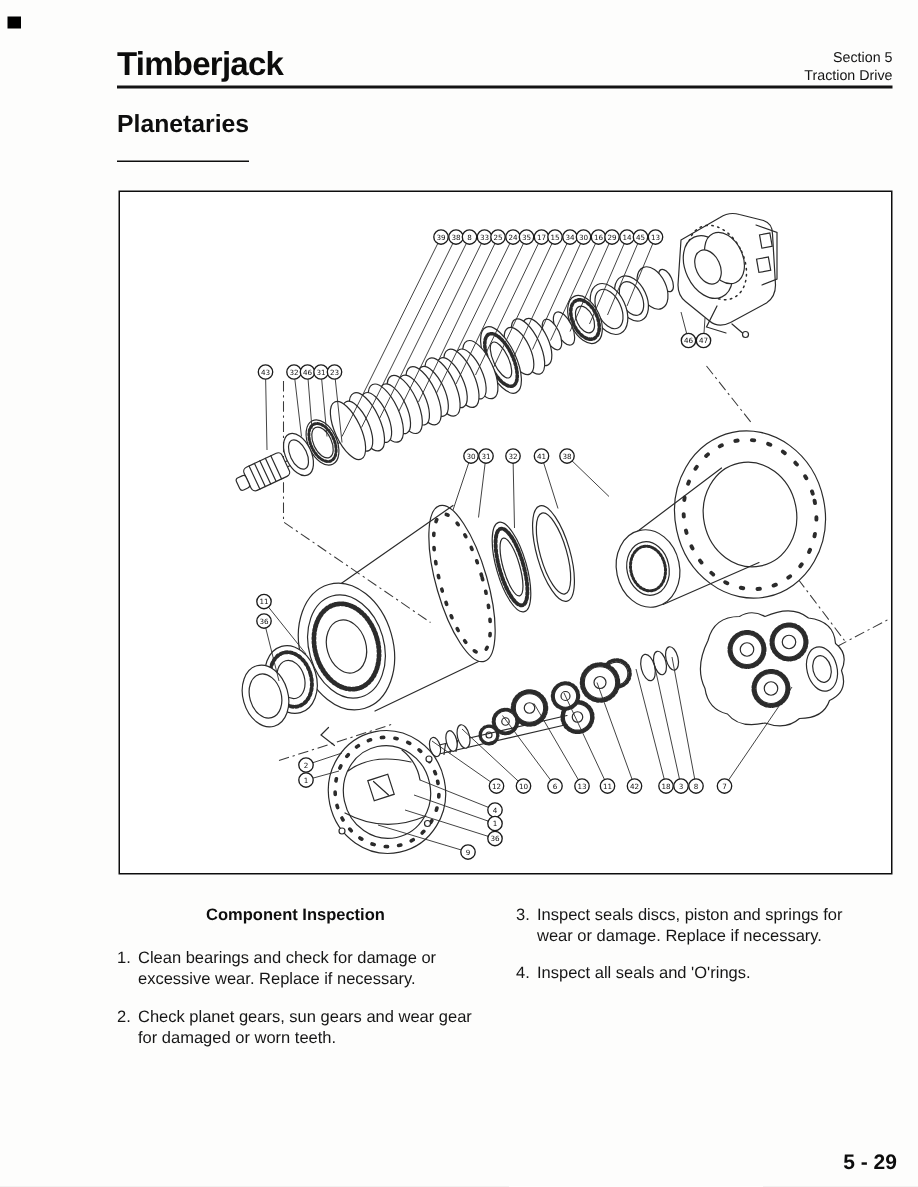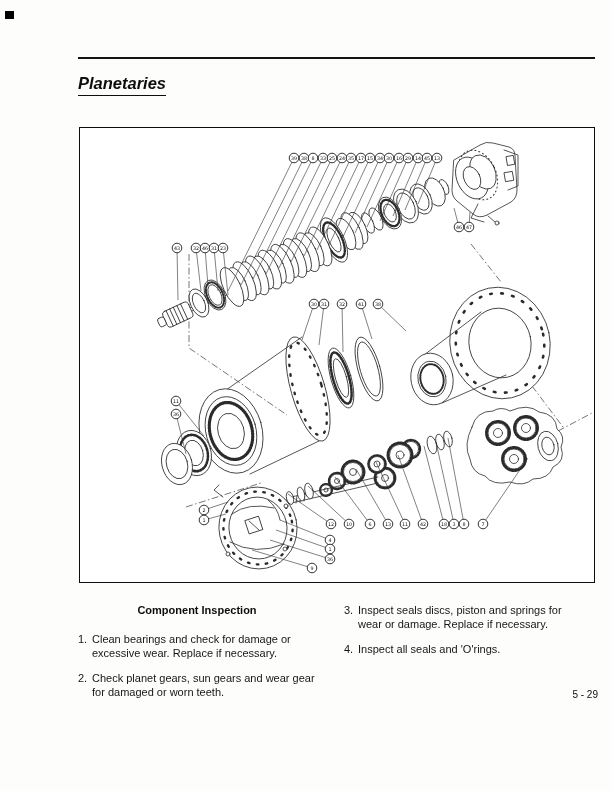--- a/index.html
+++ b/index.html
@@ -19,21 +19,21 @@
     font-size:22px;font-weight:bold;letter-spacing:-0.5px;color:#0c0c0c;
   }
   .section-info{
     position:absolute;right:0;top:3px;
     text-align:right;font-size:9.5px;line-height:11.5px;color:#141414;
   }
   .header-rule{position:absolute;left:78px;top:57px;width:517px;height:0;border-top:2px solid #141414;}
   .page-title{
     position:absolute;left:78px;top:74px;margin:0;
     font-size:16.5px;font-weight:bold;color:#0e0e0e;
-    border-bottom:1.6px solid #0e0e0e;padding-bottom:2px;font-style:italic;
+    border-bottom:1.6px solid #0e0e0e;padding-bottom:14px;
   }
   .figure-panel{
     position:absolute;left:79px;top:127px;margin:0;
     width:516px;height:456px;border:1.6px solid #0d0d0d;
     box-sizing:border-box;background:#fff;
   }
   .figure-panel svg{display:block;}
   
   .draw{stroke:#2b2b2b;fill:none;stroke-width:0.8;stroke-linecap:round;}
   .phantom{stroke:#3a3a3a;fill:none;stroke-width:0.7;stroke-dasharray:7 2.5 1.5 2.5;}
@@ -42,29 +42,36 @@
   .balloon-num{font-family:"DejaVu Sans",sans-serif;font-size:4.8px;fill:#111;text-anchor:middle;}
   
   .col{position:absolute;top:603px;font-size:11px;line-height:14px;color:#161616;}
   .col-left{left:78px;width:238px;}
   .col-right{left:344px;width:234px;}
   .col-heading{margin:0 0 15px 0;font-size:11px;font-weight:bold;color:#0d0d0d;text-align:center;}
   .note{margin:0 0 11px 0;font-style:italic;}
   .list-item{display:flex;margin:0 0 11px 0;}
   .list-item .num{flex:0 0 14px;}
   .list-item .txt{flex:1;}
-  .page-number{position:absolute;right:14px;top:689px;font-size:10px;font-weight:normal;color:#0d0d0d;}
+  .page-number{position:absolute;right:14px;top:766px;font-size:14px;font-weight:bold;color:#0d0d0d;}
 </style>
 </head>
 <body>
 
 <div class="page">
 
   <div class="scan-mark"></div>
 
+  <header class="header">
+    <div class="brand">Timberjack</div>
+    <div class="section-info">
+      <div>Section 5</div>
+      <div>Traction Drive</div>
+    </div>
+  </header>
   <div class="header-rule"></div>
 
   <h1 class="page-title">Planetaries</h1>
 
   <figure class="figure-panel">
     <svg id="diagram-svg" width="513" height="453" viewBox="0 0 513 453" xmlns="http://www.w3.org/2000/svg">
 
       <g>
         <path class="phantom" d="M109,126 L109,220 L207,287"></path>
         <path class="phantom" d="M391,116 L421,154"></path>

